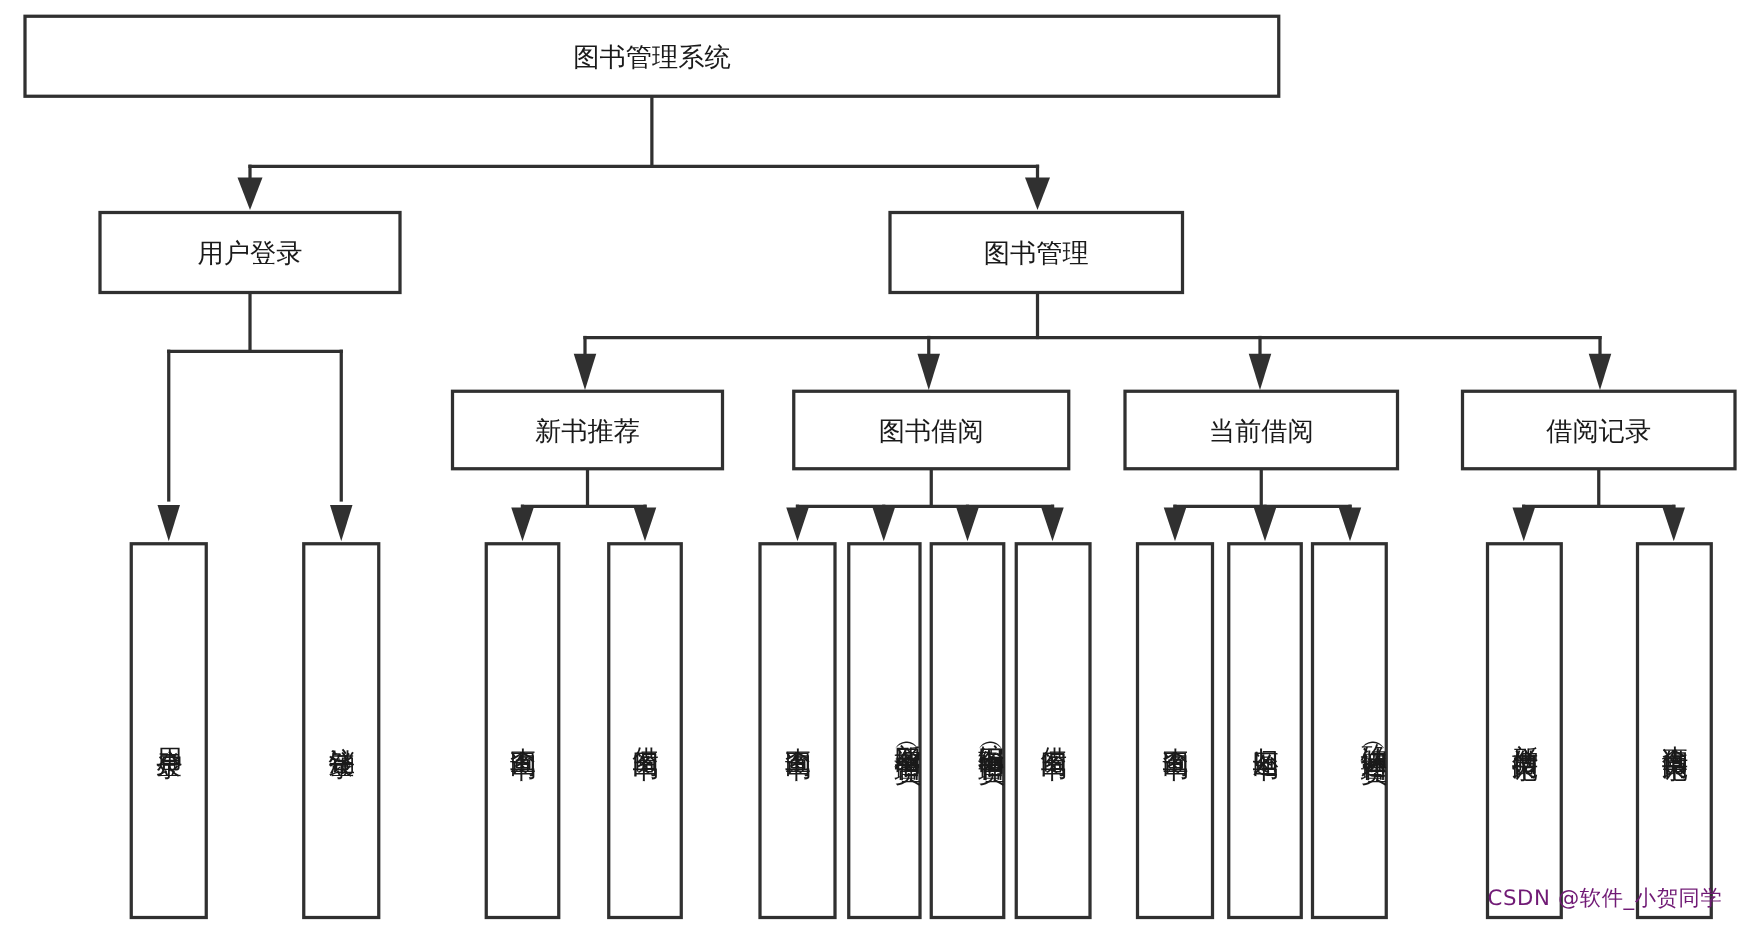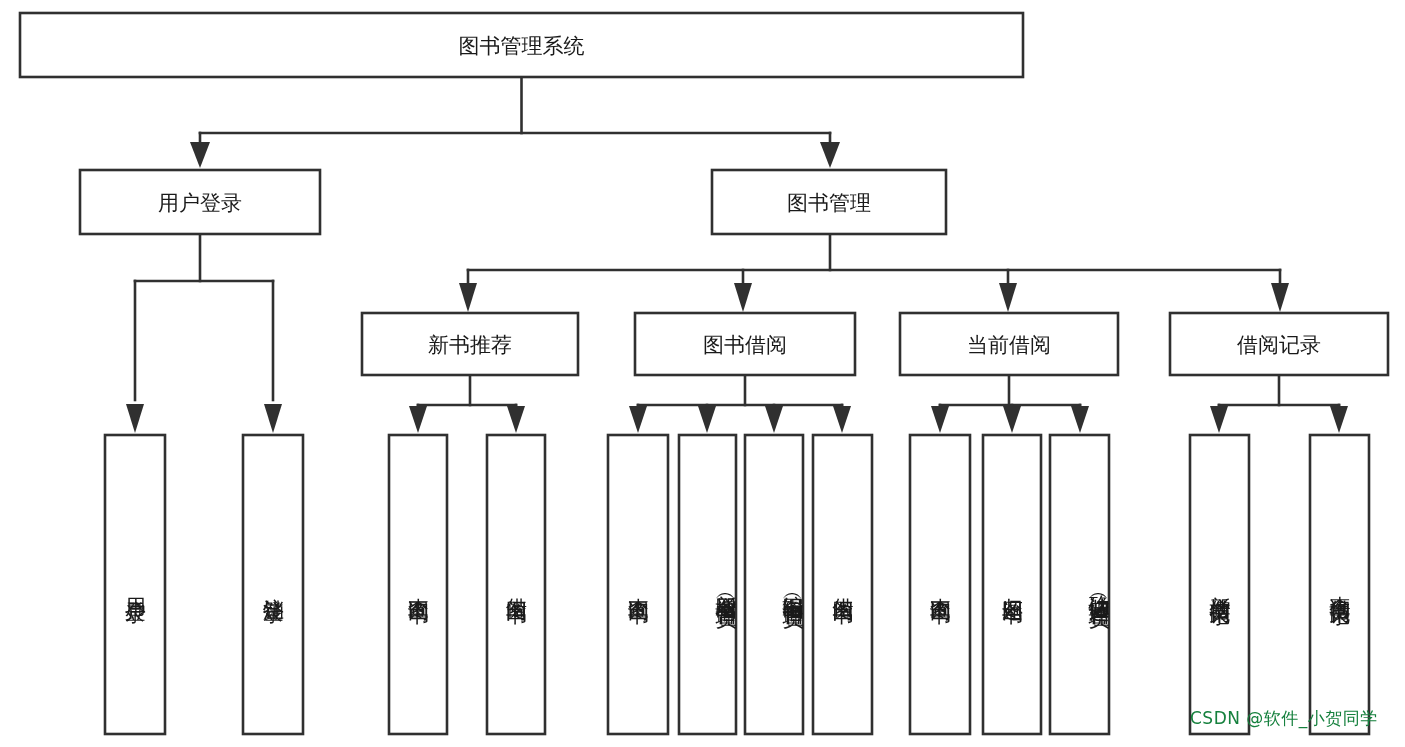--- a/index.html
+++ b/index.html
@@ -65,21 +65,21 @@
     justify-content: center;
     pointer-events: none;
   }
   .leaf-label.center-v {
     align-items: center;
   }
   .watermark {
     position: absolute;
     font-family: "DejaVu Sans", "Liberation Sans", sans-serif;
     font-size: 17px;
-    color: #15803d;
+    color: #701a75;
     white-space: nowrap;
     letter-spacing: 0.5px;
   }
 </style>
 </head>
 <body>
 
 <div id="diagram-root">
 
   <svg id="tree-svg" viewBox="0 0 1405 747" xmlns="http://www.w3.org/2000/svg">

